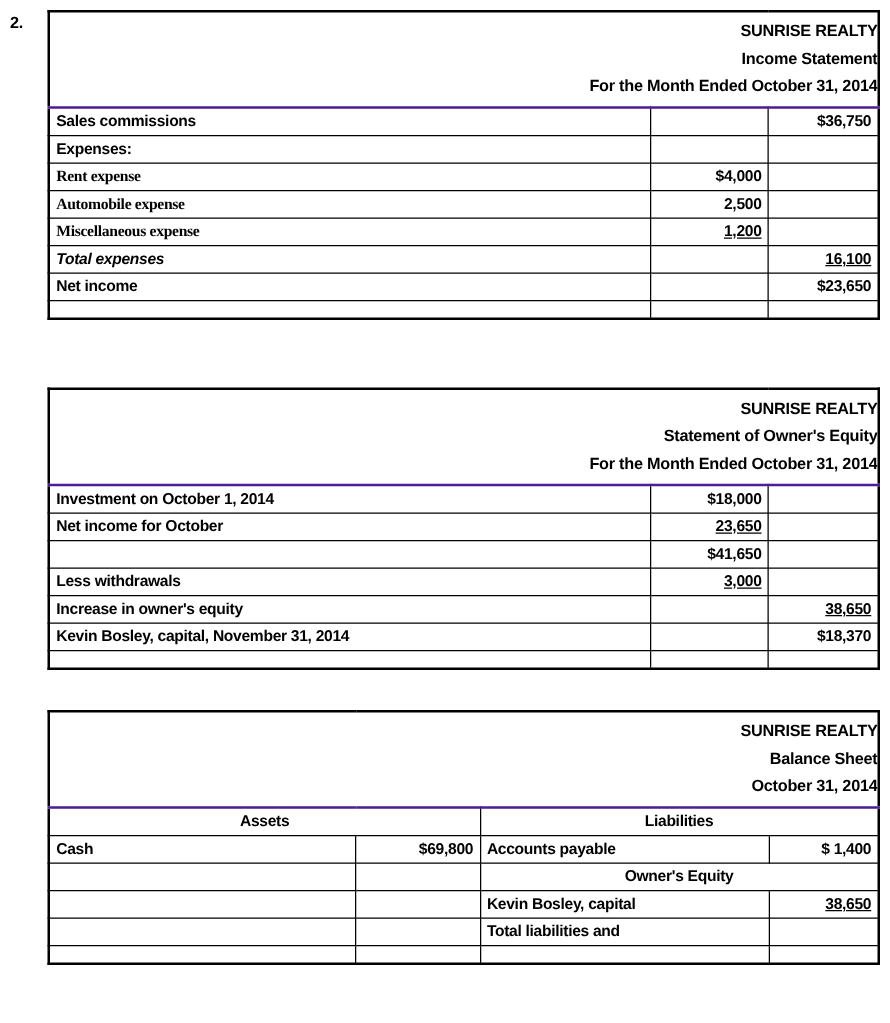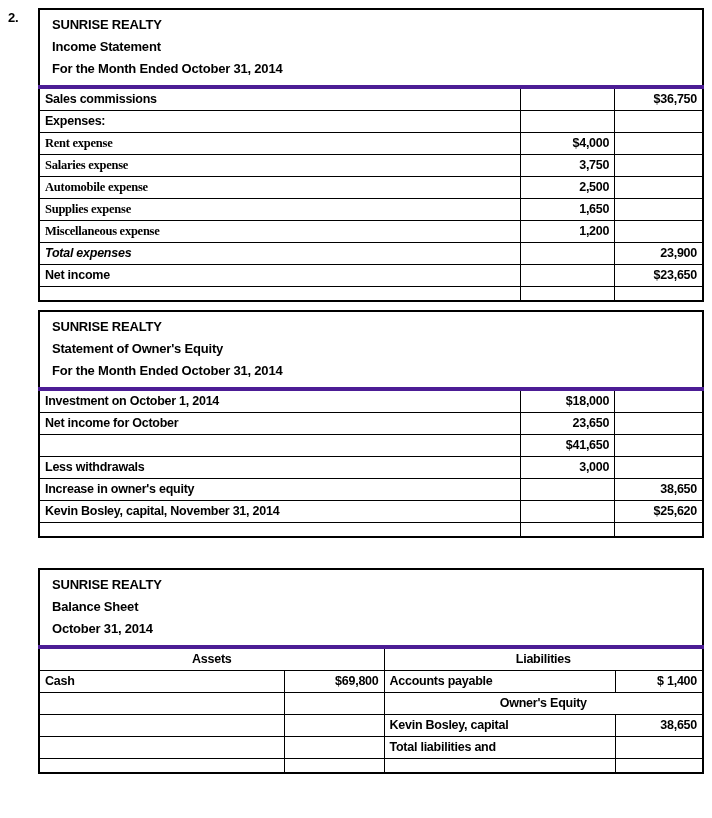--- a/index.html
+++ b/index.html
@@ -49,38 +49,38 @@
     height: 21px;
     line-height: 21px;
     letter-spacing: -0.25px;
     white-space: nowrap;
     overflow: hidden;
   }
 
   
   td.head {
     border: none;
-    border-bottom: 4px solid #4c1d95;
-    text-align: left;
+    border-bottom: 2px solid #4c1d95;
+    text-align: right;
     height: auto;
     padding: 4px 0 5px 12px;
   }
   .head .line {
     line-height: 22px;
     font-size: 13px;
     font-weight: bold;
     letter-spacing: -0.2px;
   }
 
   .num     { text-align: right; }
   .ctr     { text-align: center; margin-top: 11px; }
   .ind0    { padding-left: 6px; }
   .ind1    { padding-left: 24px; font-family: Liberation Serif, serif; }
   .ind2    { padding-left: 42px; font-style: italic; }
-  .rule-bottom { border-bottom-width: 2px; }
+  .rule-bottom { border-bottom-width: 2px; text-decoration: underline; }
 
   .spacer-row td { height: 13px; line-height: 13px; }
 
   
   col.c-label { width: 480px; }
   col.c-mid   { width: 94px; }
   col.c-right { width: 88px; }
 
   
   col.b-assets     { width: 245px; }
@@ -123,43 +123,33 @@
         <td class="ind0">Expenses:</td>
         <td class="num"></td>
         <td class="num"></td>
       </tr>
       <tr>
         <td class="ind1">Rent expense</td>
         <td class="num">$4,000</td>
         <td class="num"></td>
       </tr>
       <tr>
-        <td class="ind1">Salaries expense</td>
-        <td class="num">3,750</td>
-        <td class="num"></td>
-      </tr>
-      <tr>
         <td class="ind1">Automobile expense</td>
         <td class="num">2,500</td>
         <td class="num"></td>
       </tr>
       <tr>
-        <td class="ind1">Supplies expense</td>
-        <td class="num">1,650</td>
-        <td class="num"></td>
-      </tr>
-      <tr>
         <td class="ind1">Miscellaneous expense</td>
         <td class="num rule-bottom">1,200</td>
         <td class="num"></td>
       </tr>
       <tr>
         <td class="ind2">Total expenses</td>
         <td class="num"></td>
-        <td class="num rule-bottom">23,900</td>
+        <td class="num rule-bottom">16,100</td>
       </tr>
       <tr>
         <td class="ind0">Net income</td>
         <td class="num"></td>
         <td class="num">$23,650</td>
       </tr>
       <tr class="spacer-row">
         <td></td>
         <td></td>
         <td></td>
@@ -203,21 +193,21 @@
         <td class="num"></td>
       </tr>
       <tr>
         <td class="ind0">Increase in owner's equity</td>
         <td class="num"></td>
         <td class="num rule-bottom">38,650</td>
       </tr>
       <tr>
         <td class="ind0">Kevin Bosley, capital, November 31, 2014</td>
         <td class="num"></td>
-        <td class="num">$25,620</td>
+        <td class="num">$18,370</td>
       </tr>
       <tr class="spacer-row">
         <td></td>
         <td></td>
         <td></td>
       </tr>
     </tbody>
   </table>
 
   <table class="stmt" id="stmt-balance">

